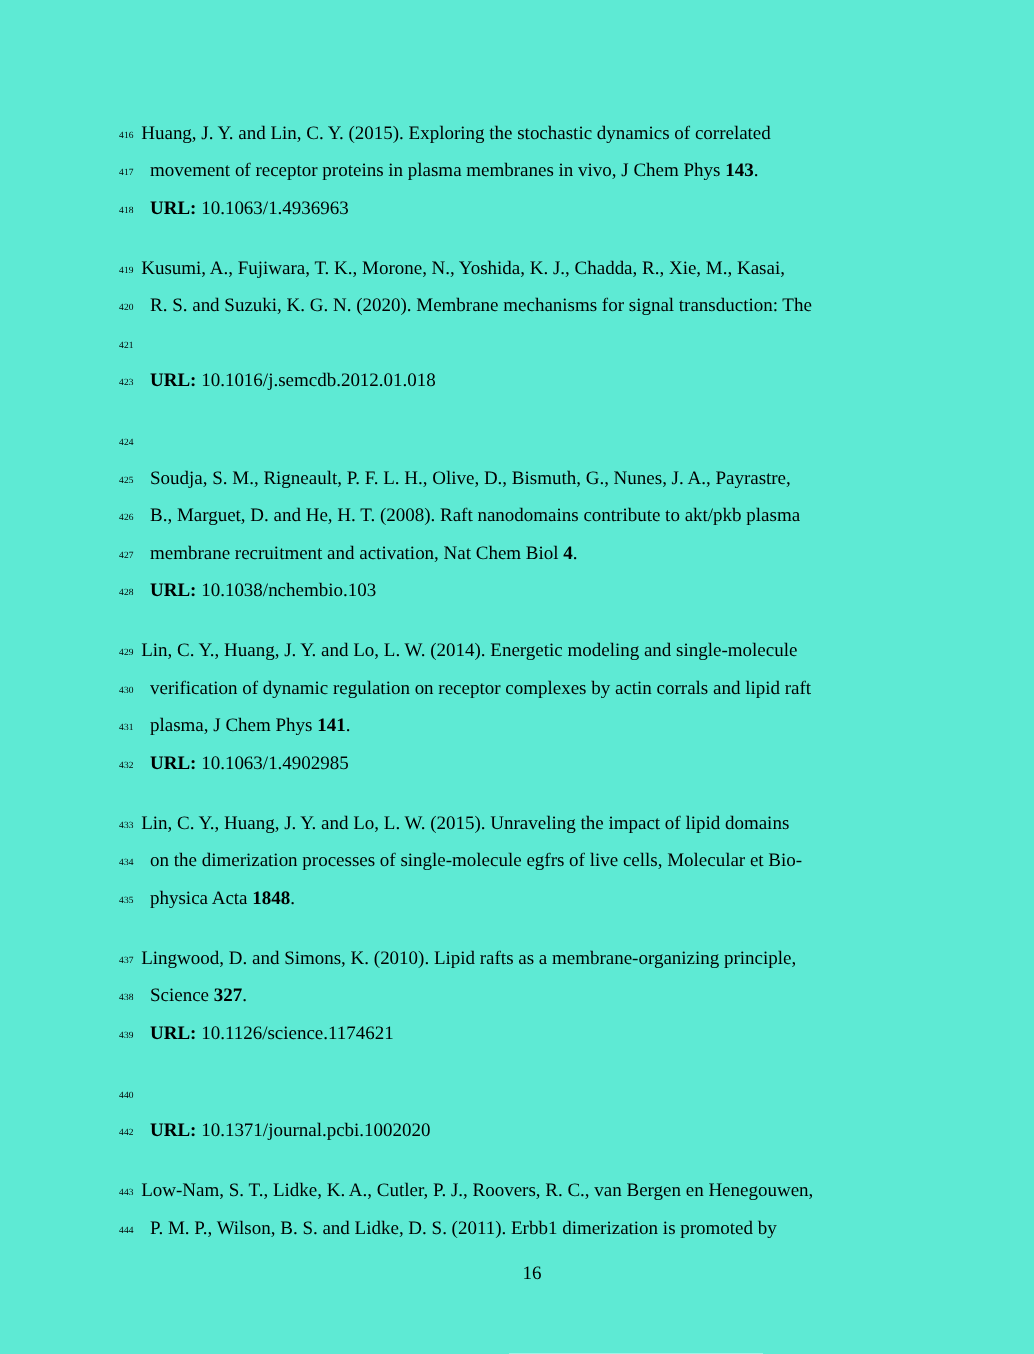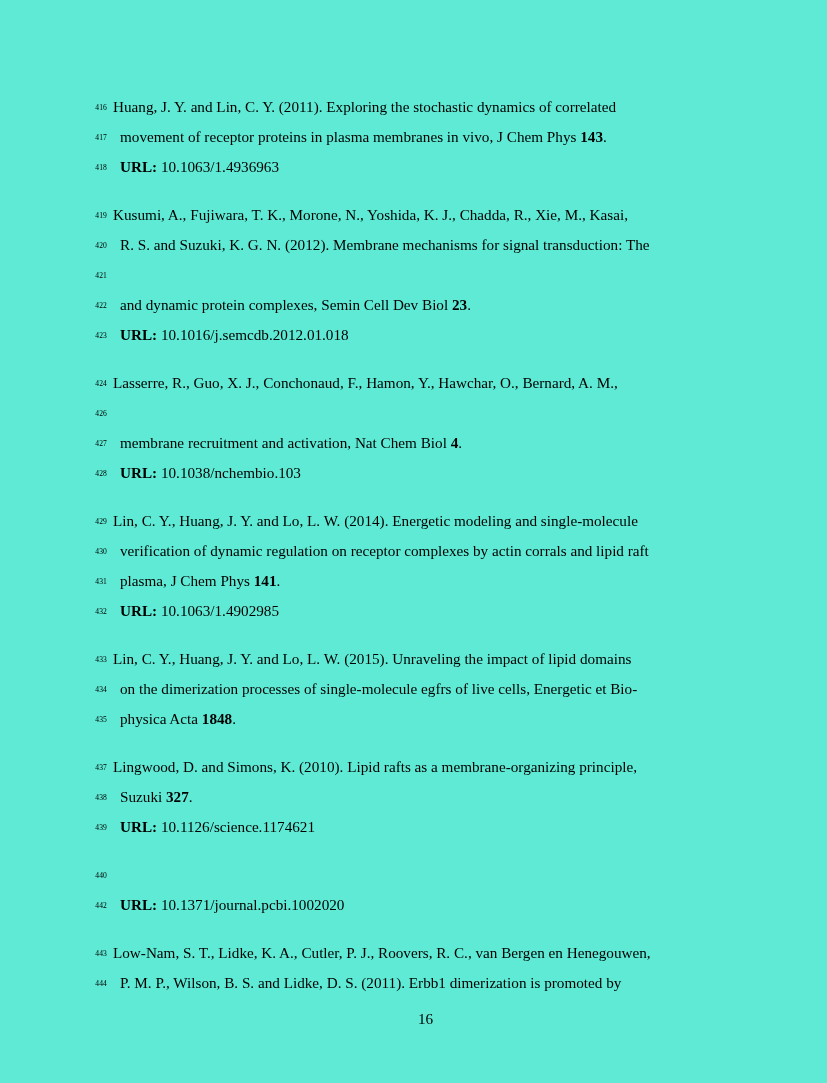--- a/index.html
+++ b/index.html
@@ -75,59 +75,59 @@
   }
 </style>
 </head>
 <body>
 
 <div class="page">
   <div class="refs">
       <div class="ref-entry">
         <div class="line">
           <span class="lineno">416</span>
-          <span class="linetext"><span>Huang,  J. Y. and Lin,  C. Y. (2011).   Exploring  the  stochastic  dynamics  of  correlated</span></span>
+          <span class="linetext"><span>Huang,  J. Y. and Lin,  C. Y. (2015).   Exploring  the  stochastic  dynamics  of  correlated</span></span>
         </div>
         <div class="line cont">
           <span class="lineno">417</span>
           <span class="linetext"><span>movement of receptor proteins in plasma membranes in vivo, </span><span class="it">J Chem Phys</span><span> </span><span class="bd">143</span><span>.</span></span>
         </div>
         <div class="line cont">
           <span class="lineno">418</span>
           <span class="linetext"><span class="bd">URL:</span><span> </span><span class="it">10.1063/1.4936963</span></span>
         </div>
       </div>
       <div class="ref-entry">
         <div class="line">
           <span class="lineno">419</span>
           <span class="linetext"><span>Kusumi,  A.,  Fujiwara,  T. K.,  Morone,  N.,  Yoshida,  K. J.,  Chadda,  R.,  Xie,  M.,  Kasai,</span></span>
         </div>
         <div class="line cont">
           <span class="lineno">420</span>
-          <span class="linetext"><span>R. S. and Suzuki, K. G. N. (2012). Membrane mechanisms for signal transduction: The</span></span>
+          <span class="linetext"><span>R. S. and Suzuki, K. G. N. (2020). Membrane mechanisms for signal transduction: The</span></span>
         </div>
         <div class="line cont">
           <span class="lineno">421</span>
-        </div>
-        <div class="line cont">
-          <span class="lineno">422</span>
-          <span class="linetext"><span>and dynamic protein complexes, </span><span class="it">Semin Cell Dev Biol</span><span> </span><span class="bd">23</span><span>.</span></span>
         </div>
         <div class="line cont">
           <span class="lineno">423</span>
           <span class="linetext"><span class="bd">URL:</span><span> </span><span class="it">10.1016/j.semcdb.2012.01.018</span></span>
         </div>
       </div>
       <div class="ref-entry">
         <div class="line">
           <span class="lineno">424</span>
-          <span class="linetext"><span>Lasserre,  R.,  Guo,  X. J.,  Conchonaud,  F.,  Hamon,  Y.,  Hawchar,  O.,  Bernard,  A. M.,</span></span>
+        </div>
+        <div class="line cont">
+          <span class="lineno">425</span>
+          <span class="linetext"><span>Soudja, S. M., Rigneault, P. F. L. H., Olive, D., Bismuth, G., Nunes, J. A., Payrastre,</span></span>
         </div>
         <div class="line cont">
           <span class="lineno">426</span>
+          <span class="linetext"><span>B., Marguet, D. and He, H. T. (2008).  Raft nanodomains contribute to akt/pkb plasma</span></span>
         </div>
         <div class="line cont">
           <span class="lineno">427</span>
           <span class="linetext"><span>membrane recruitment and activation, </span><span class="it">Nat Chem Biol</span><span> </span><span class="bd">4</span><span>.</span></span>
         </div>
         <div class="line cont">
           <span class="lineno">428</span>
           <span class="linetext"><span class="bd">URL:</span><span> </span><span class="it">10.1038/nchembio.103</span></span>
         </div>
       </div>
@@ -149,35 +149,35 @@
           <span class="linetext"><span class="bd">URL:</span><span> </span><span class="it">10.1063/1.4902985</span></span>
         </div>
       </div>
       <div class="ref-entry">
         <div class="line">
           <span class="lineno">433</span>
           <span class="linetext"><span>Lin, C. Y., Huang, J. Y. and Lo, L. W. (2015).  Unraveling the impact of lipid domains</span></span>
         </div>
         <div class="line cont">
           <span class="lineno">434</span>
-          <span class="linetext"><span>on the dimerization processes of single-molecule egfrs of live cells, </span><span class="it">Energetic et Bio-</span></span>
+          <span class="linetext"><span>on the dimerization processes of single-molecule egfrs of live cells, </span><span class="it">Molecular et Bio-</span></span>
         </div>
         <div class="line cont">
           <span class="lineno">435</span>
           <span class="linetext"><span class="it">physica Acta</span><span> </span><span class="bd">1848</span><span>.</span></span>
         </div>
       </div>
       <div class="ref-entry">
         <div class="line">
           <span class="lineno">437</span>
           <span class="linetext"><span>Lingwood, D. and Simons, K. (2010).  Lipid rafts as a membrane-organizing principle,</span></span>
         </div>
         <div class="line cont">
           <span class="lineno">438</span>
-          <span class="linetext"><span class="it">Suzuki</span><span> </span><span class="bd">327</span><span>.</span></span>
+          <span class="linetext"><span class="it">Science</span><span> </span><span class="bd">327</span><span>.</span></span>
         </div>
         <div class="line cont">
           <span class="lineno">439</span>
           <span class="linetext"><span class="bd">URL:</span><span> </span><span class="it">10.1126/science.1174621</span></span>
         </div>
       </div>
       <div class="ref-entry">
         <div class="line">
           <span class="lineno">440</span>
         </div>

